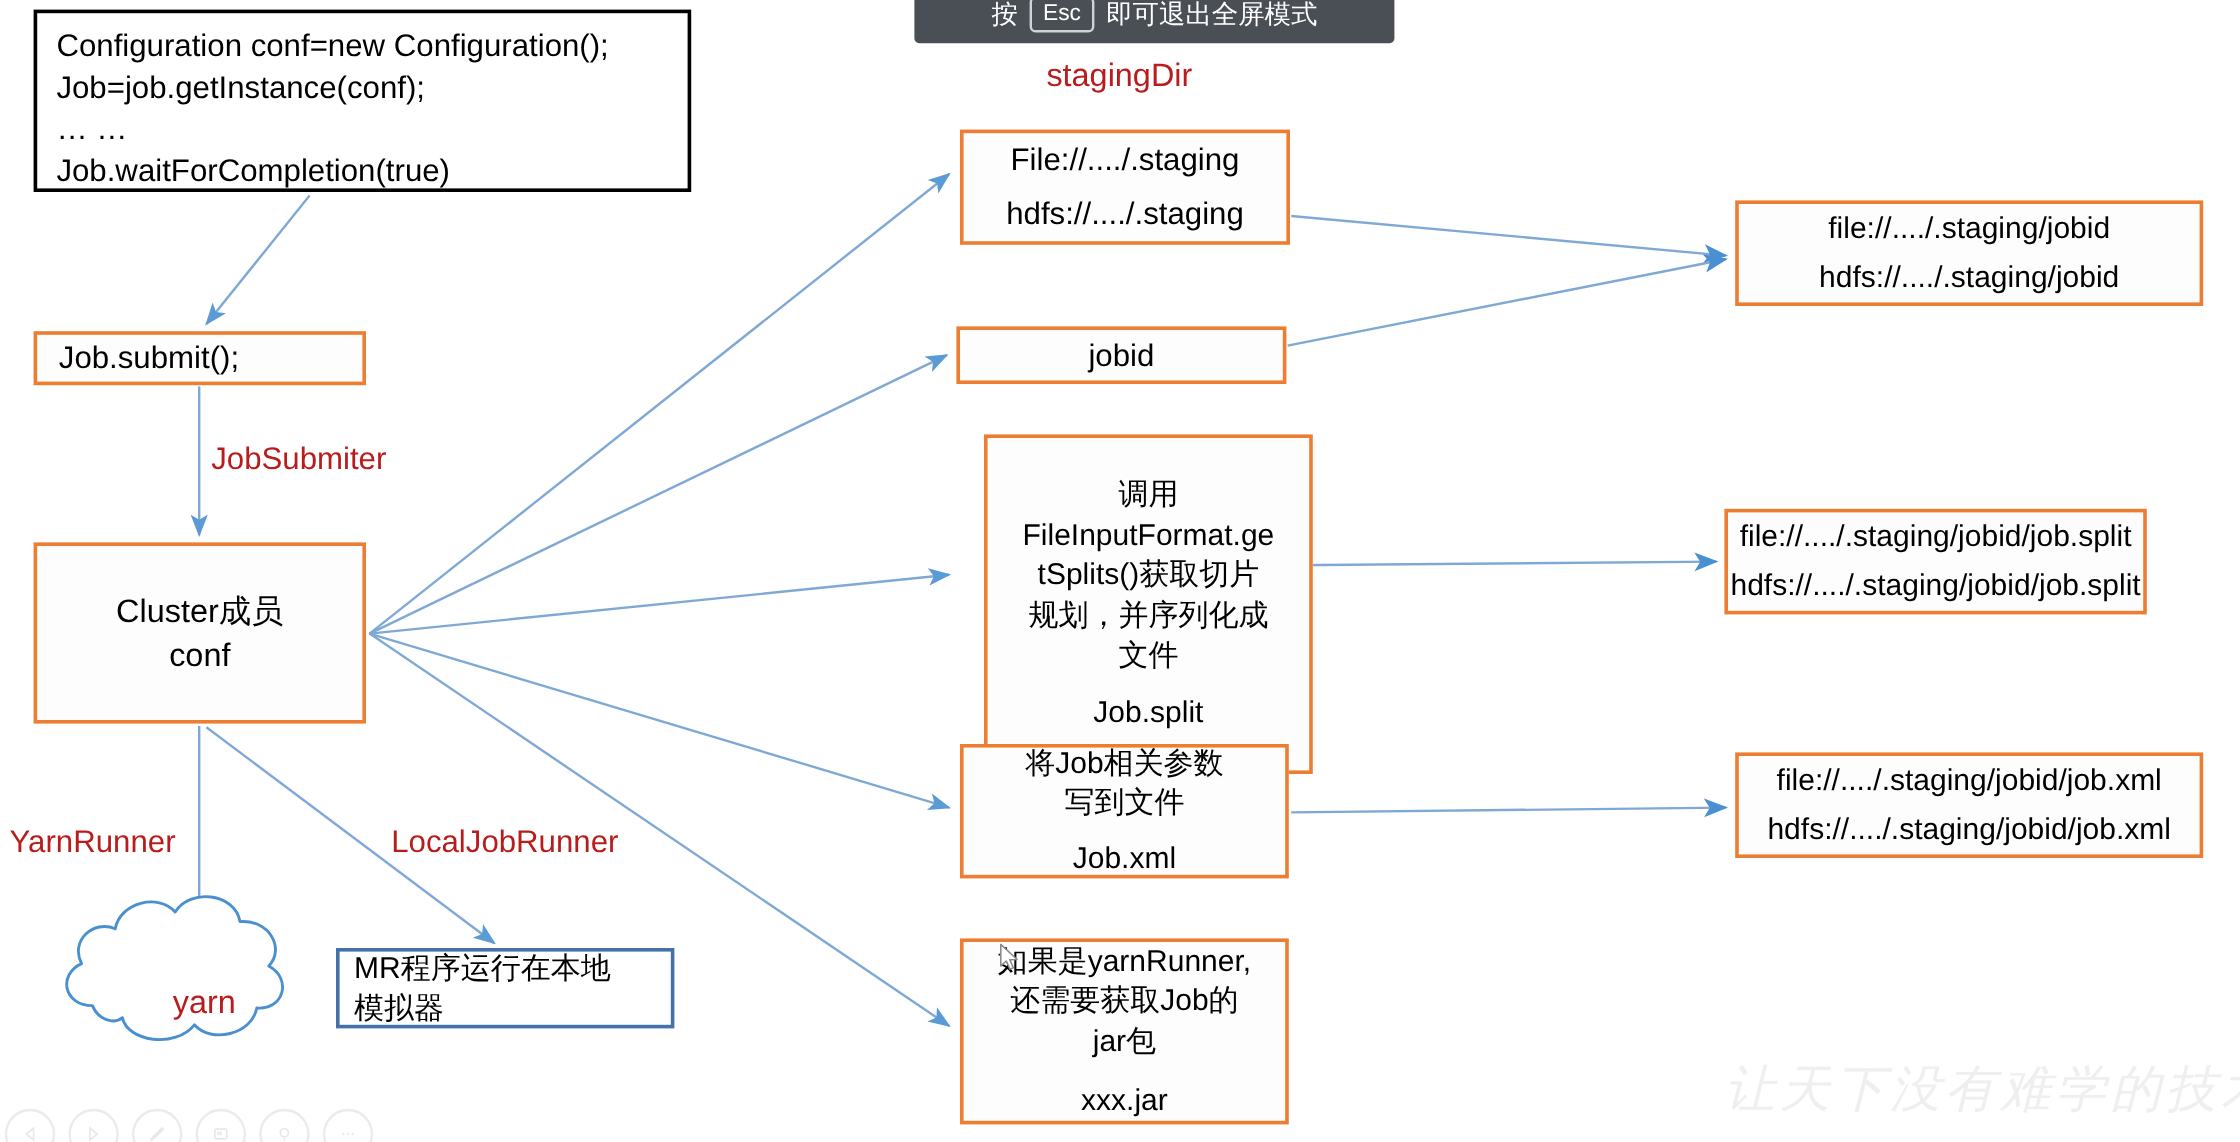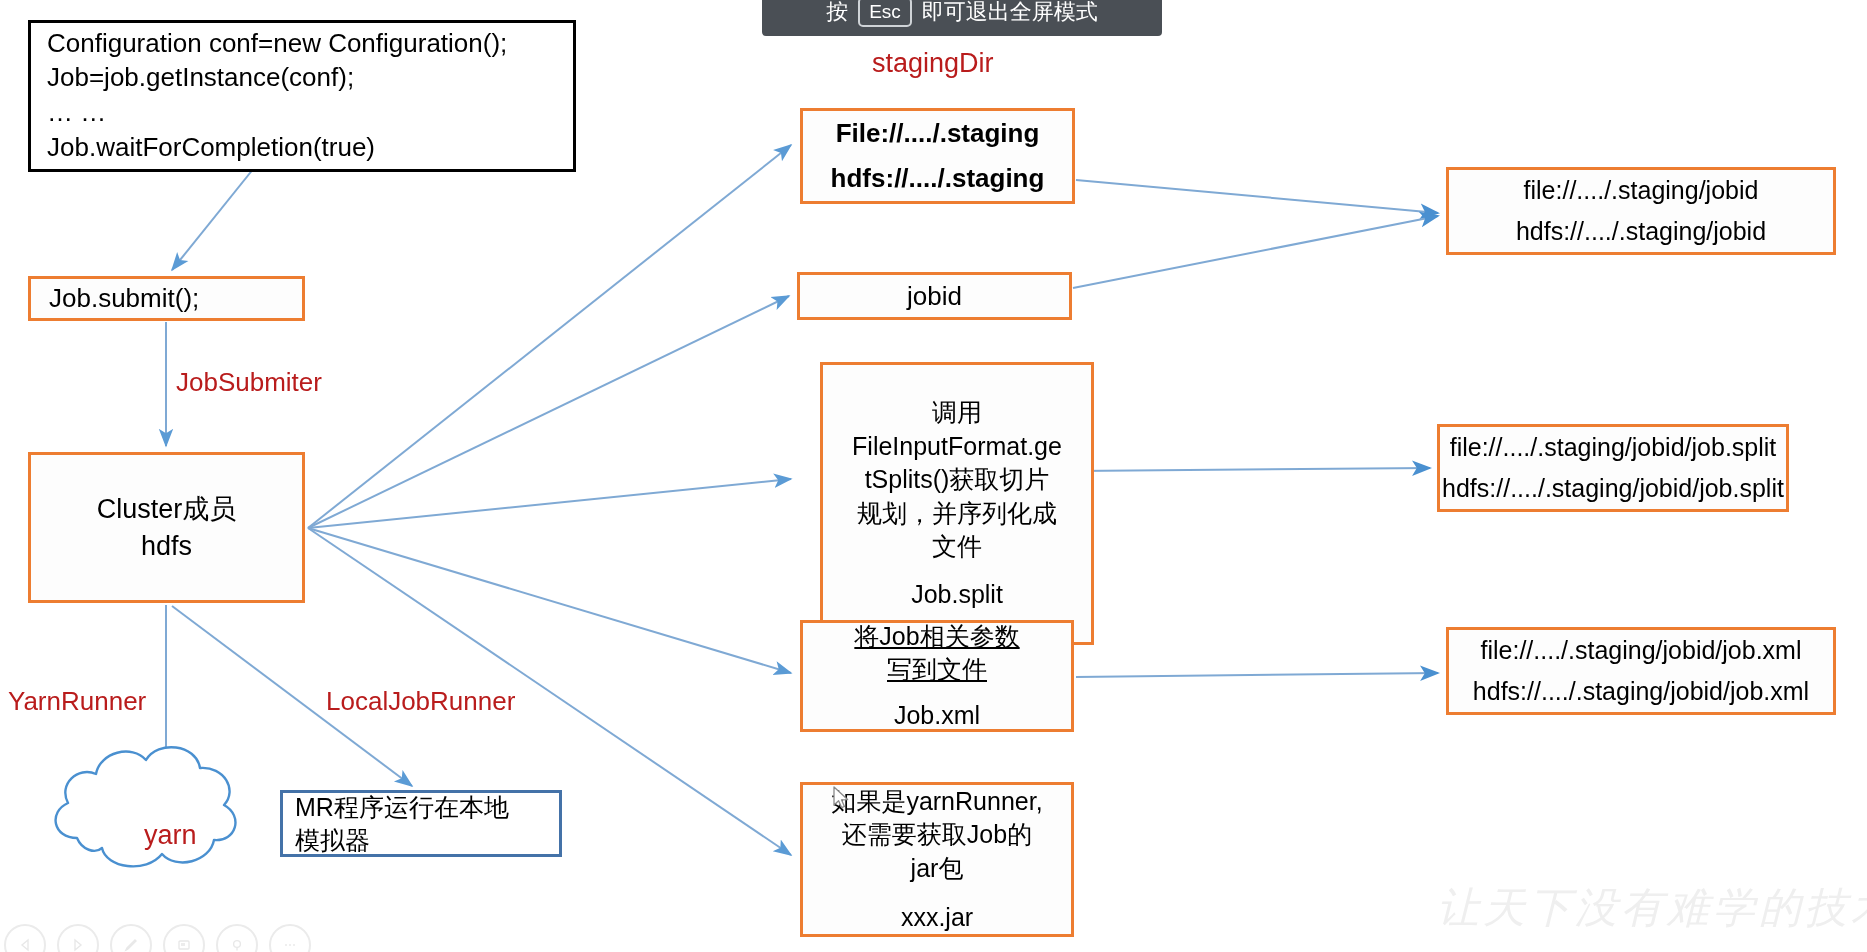--- a/index.html
+++ b/index.html
@@ -34,23 +34,23 @@
     line-height: 1.34;
   }
   .node .ln { display: block; white-space: nowrap; }
 
   .orange { border: 3px solid #ED7D31; }
   .black  { border: 3px solid #000000; background:#fff; }
   .blue   { border: 3px solid #4472A8; background:#fff; }
 
   
   #code-box {
-    left: 28px; top: 20px; width: 548px; height: 152px;
+    left: 28px; top: 8px; width: 548px; height: 152px;
     align-items: flex-start;
-    justify-content: center;
+    justify-content: space-between;
     padding: 10px 14px 12px 16px;
     font-size: 26px;
     line-height: 1.33;
     text-align: left;
   }
   #code-box .ln { text-align: left; }
   #code-box .gap { display:block; height: 4px; }
 
   #job-submit-box {
     left: 28px; top: 276px; width: 277px; height: 45px;
@@ -68,27 +68,27 @@
     left: 280px; top: 790px; width: 282px; height: 67px;
     align-items: flex-start;
     padding-left: 12px;
     font-size: 25px;
     line-height: 1.30;
   }
   #mr-box .ln { text-align: left; }
 
   
   #c1 { left: 800px; top: 108px; width: 275px; height: 96px; font-size: 26px; }
-  #c1 .ln { margin: 5px 12px; font-weight: bold; }
+  #c1 .ln { margin: 5px 12px; }
   #c2 { left: 797px; top: 272px; width: 275px; height: 48px; font-size: 26px; }
   #c3 { left: 820px; top: 362px; width: 274px; height: 283px; font-size: 25px; }
   #c3 .blk { margin-bottom: 14px; }
   #c3 .ln { white-space: normal; }
   #c4 { left: 800px; top: 620px; width: 274px; height: 112px; font-size: 25px; }
-  #c4 .blk { margin-bottom: 12px; text-decoration: underline; }
+  #c4 .blk { margin-bottom: 12px; }
   #c5 { left: 800px; top: 782px; width: 274px; height: 155px; font-size: 25px; }
   #c5 .blk { margin-bottom: 16px; }
 
   
   #r1 { left: 1446px; top: 167px; width: 390px; height: 88px; font-size: 25px; }
   #r1 .ln { margin: 4px 0; }
   #r2 { left: 1437px; top: 424px; width: 352px; height: 88px; font-size: 25px; }
   #r2 .ln { margin: 4px 0; }
   #r3 { left: 1446px; top: 627px; width: 390px; height: 88px; font-size: 25px; }
   #r3 .ln { margin: 4px 0; }
@@ -230,21 +230,21 @@
   </div>
 
   <div id="job-submit-box" class="node orange">
     <span class="ln">Job.submit();</span>
   </div>
 
   <div id="lbl-jobsubmiter" class="label">JobSubmiter</div>
 
   <div id="cluster-box" class="node orange">
     <span class="ln">Cluster成员</span>
-    <span class="ln">hdfs</span>
+    <span class="ln">conf</span>
   </div>
 
   <div id="lbl-yarnrunner" class="label">YarnRunner</div>
   <div id="lbl-localjobrunner" class="label">LocalJobRunner</div>
 
   <div id="lbl-yarn" class="label">yarn</div>
 
   <div id="mr-box" class="node blue">
     <span class="ln">MR程序运行在本地</span>
     <span class="ln">模拟器</span>

